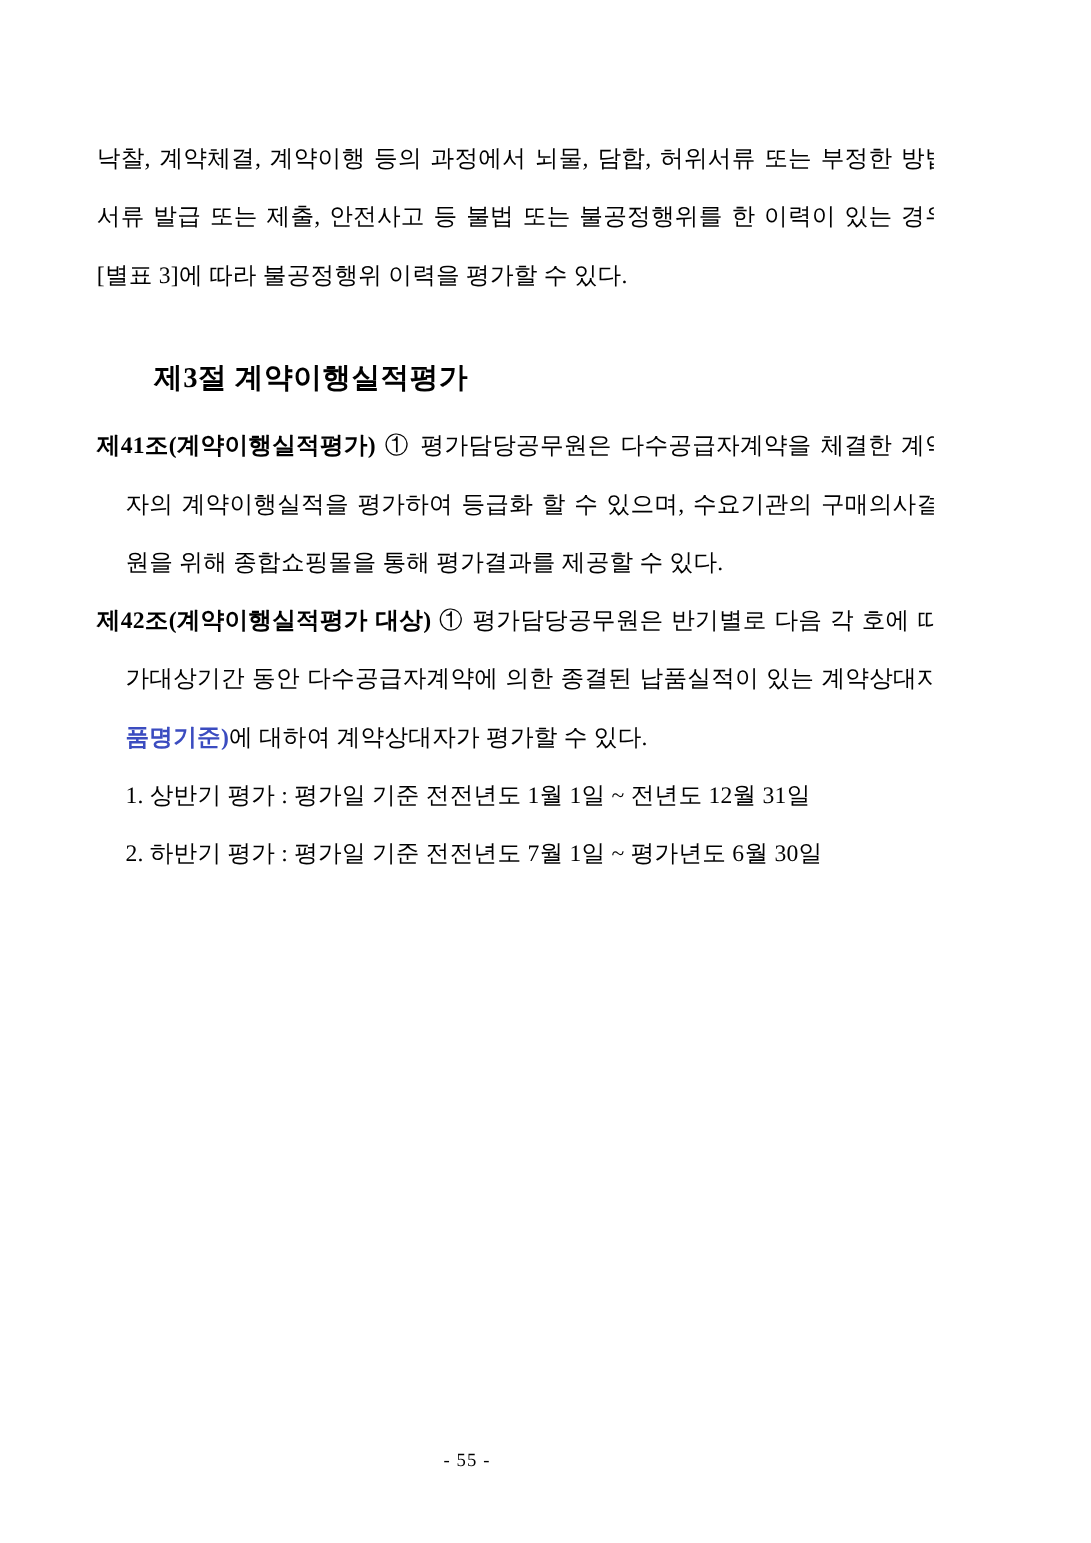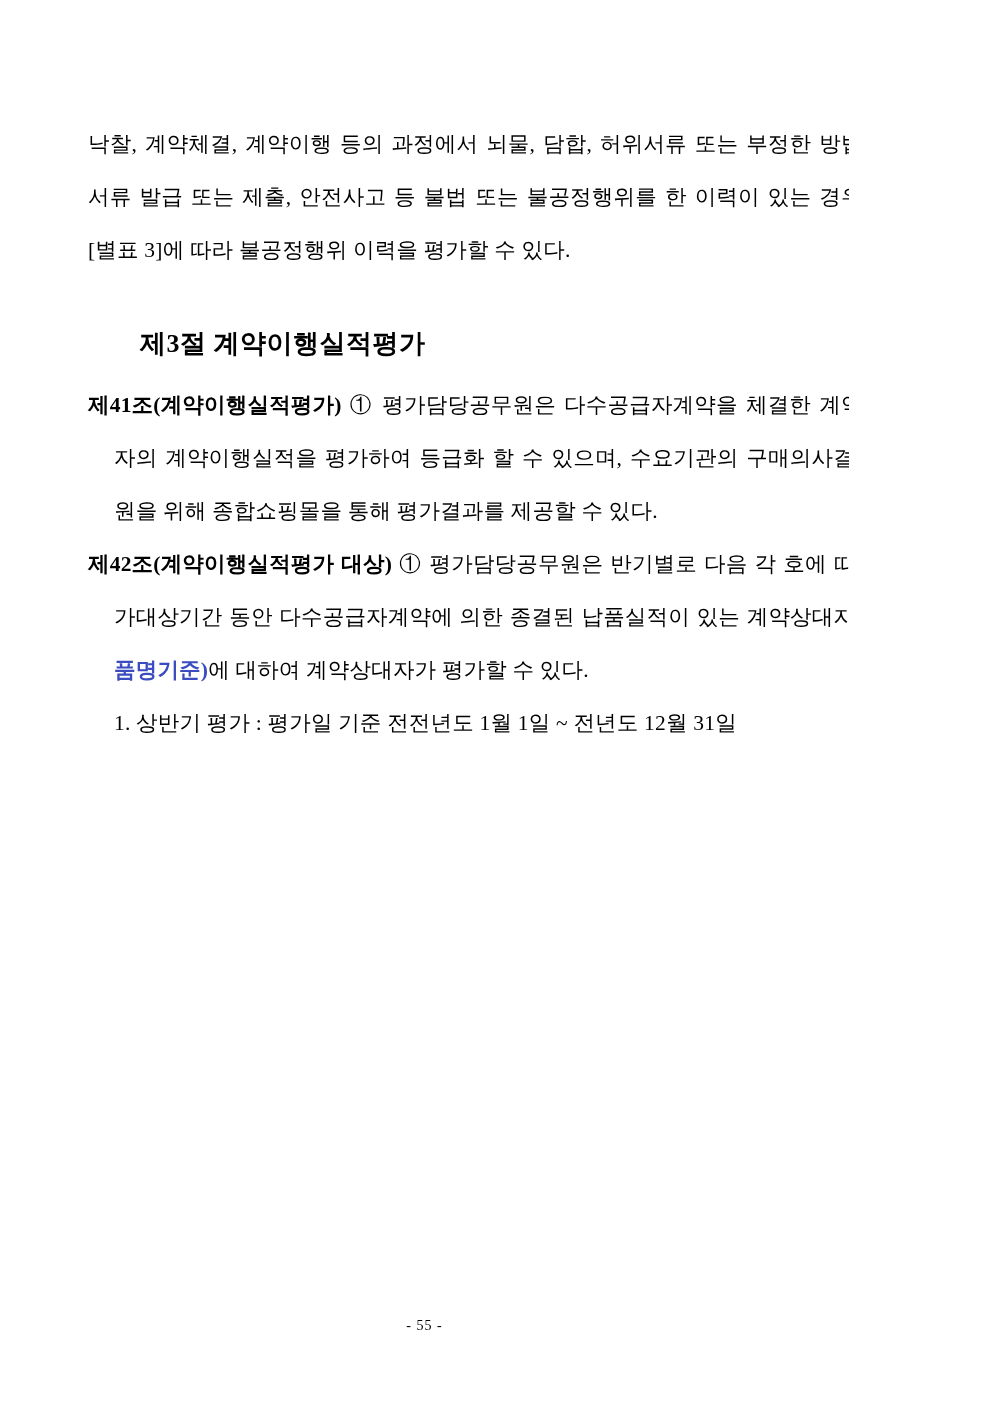--- a/index.html
+++ b/index.html
@@ -58,39 +58,40 @@
   .list-item {
     padding-left: 26px;
     text-indent: 0;
   }
   .footer {
     position: absolute;
     left: 0;
     right: 0;
     top: 1318px;
     text-align: center;
-    font-size: 14px;
+    font-size: 17px;
     letter-spacing: 1px;
   }
 </style>
 </head>
 <body>
 
 <div class="page">
   <div class="content">
 
     <p class="para-block">낙찰, 계약체결, 계약이행 등의 과정에서 뇌물, 담합, 허위서류 또는 부정한 방법으로 서류 발급 또는 제출, 안전사고 등 불법 또는 불공정행위를 한 이력이 있는 경우에는 [별표 3]에 따라 불공정행위 이력을 평가할 수 있다.</p>
 
 
     <h2 class="section-heading">제3절  계약이행실적평가</h2>
 
     <p class="para-block hang"><span class="art-title">제41조(계약이행실적평가)</span> <span>① 평가담당공무원은 다수공급자계약을 체결한 계약상대자의 계약이행실적을 평가하여 등급화 할 수 있으며, 수요기관의 구매의사결정 지원을 위해 종합쇼핑몰을 통해 평가결과를 제공할 수 있다.</span></p>
 
 
     <p class="para-block hang"><span class="art-title">제42조(계약이행실적평가 대상)</span> <span>① 평가담당공무원은 반기별로 다음 각 호에 따른 평가대상기간 동안 다수공급자계약에 의한 종결된 납품실적이 있는 계약상대자</span><span class="blue">(세부품명기준)</span><span>에 대하여 계약상대자가 평가할 수 있다.</span></p>
 
     <p class="para-block list-item">1. 상반기 평가 : 평가일 기준 전전년도 1월 1일 ~ 전년도 12월 31일</p>
+    <p class="para-block list-item">2. 하반기 평가 : 평가일 기준 전전년도 7월 1일 ~ 평가년도 6월 30일</p>
 
 
   </div>
 
   <div class="footer">- 55 -</div>
 </div>
 
 </body></html>

